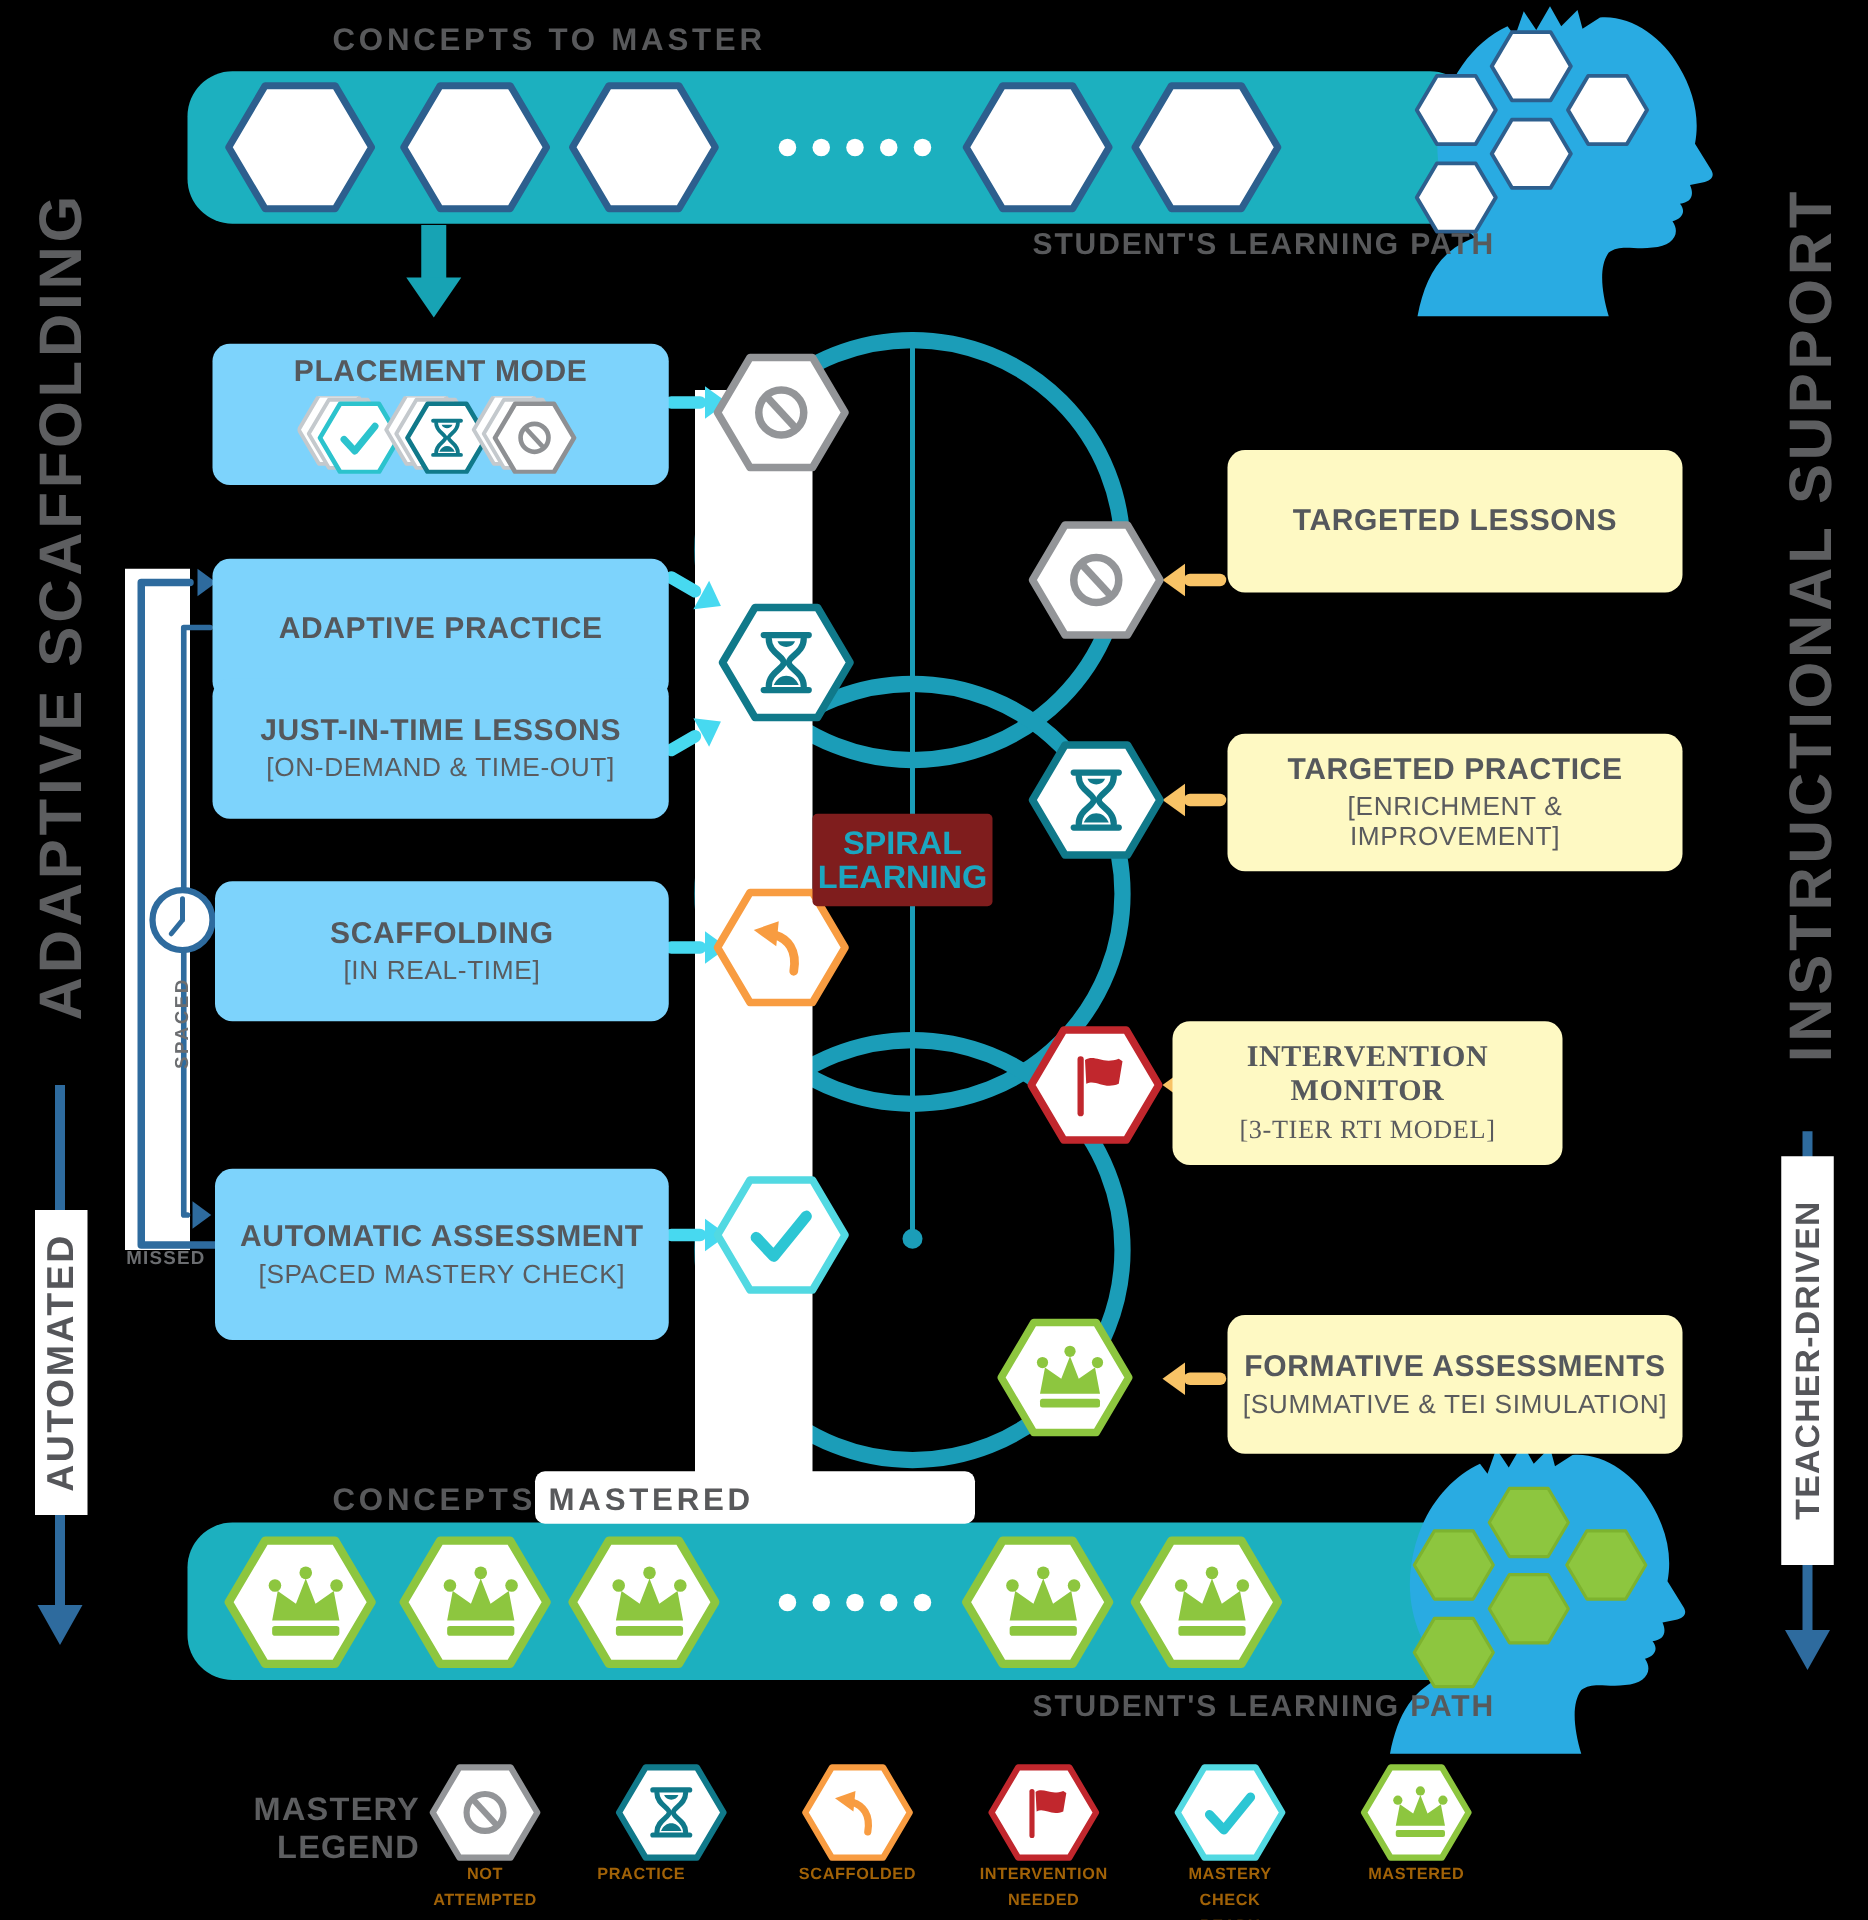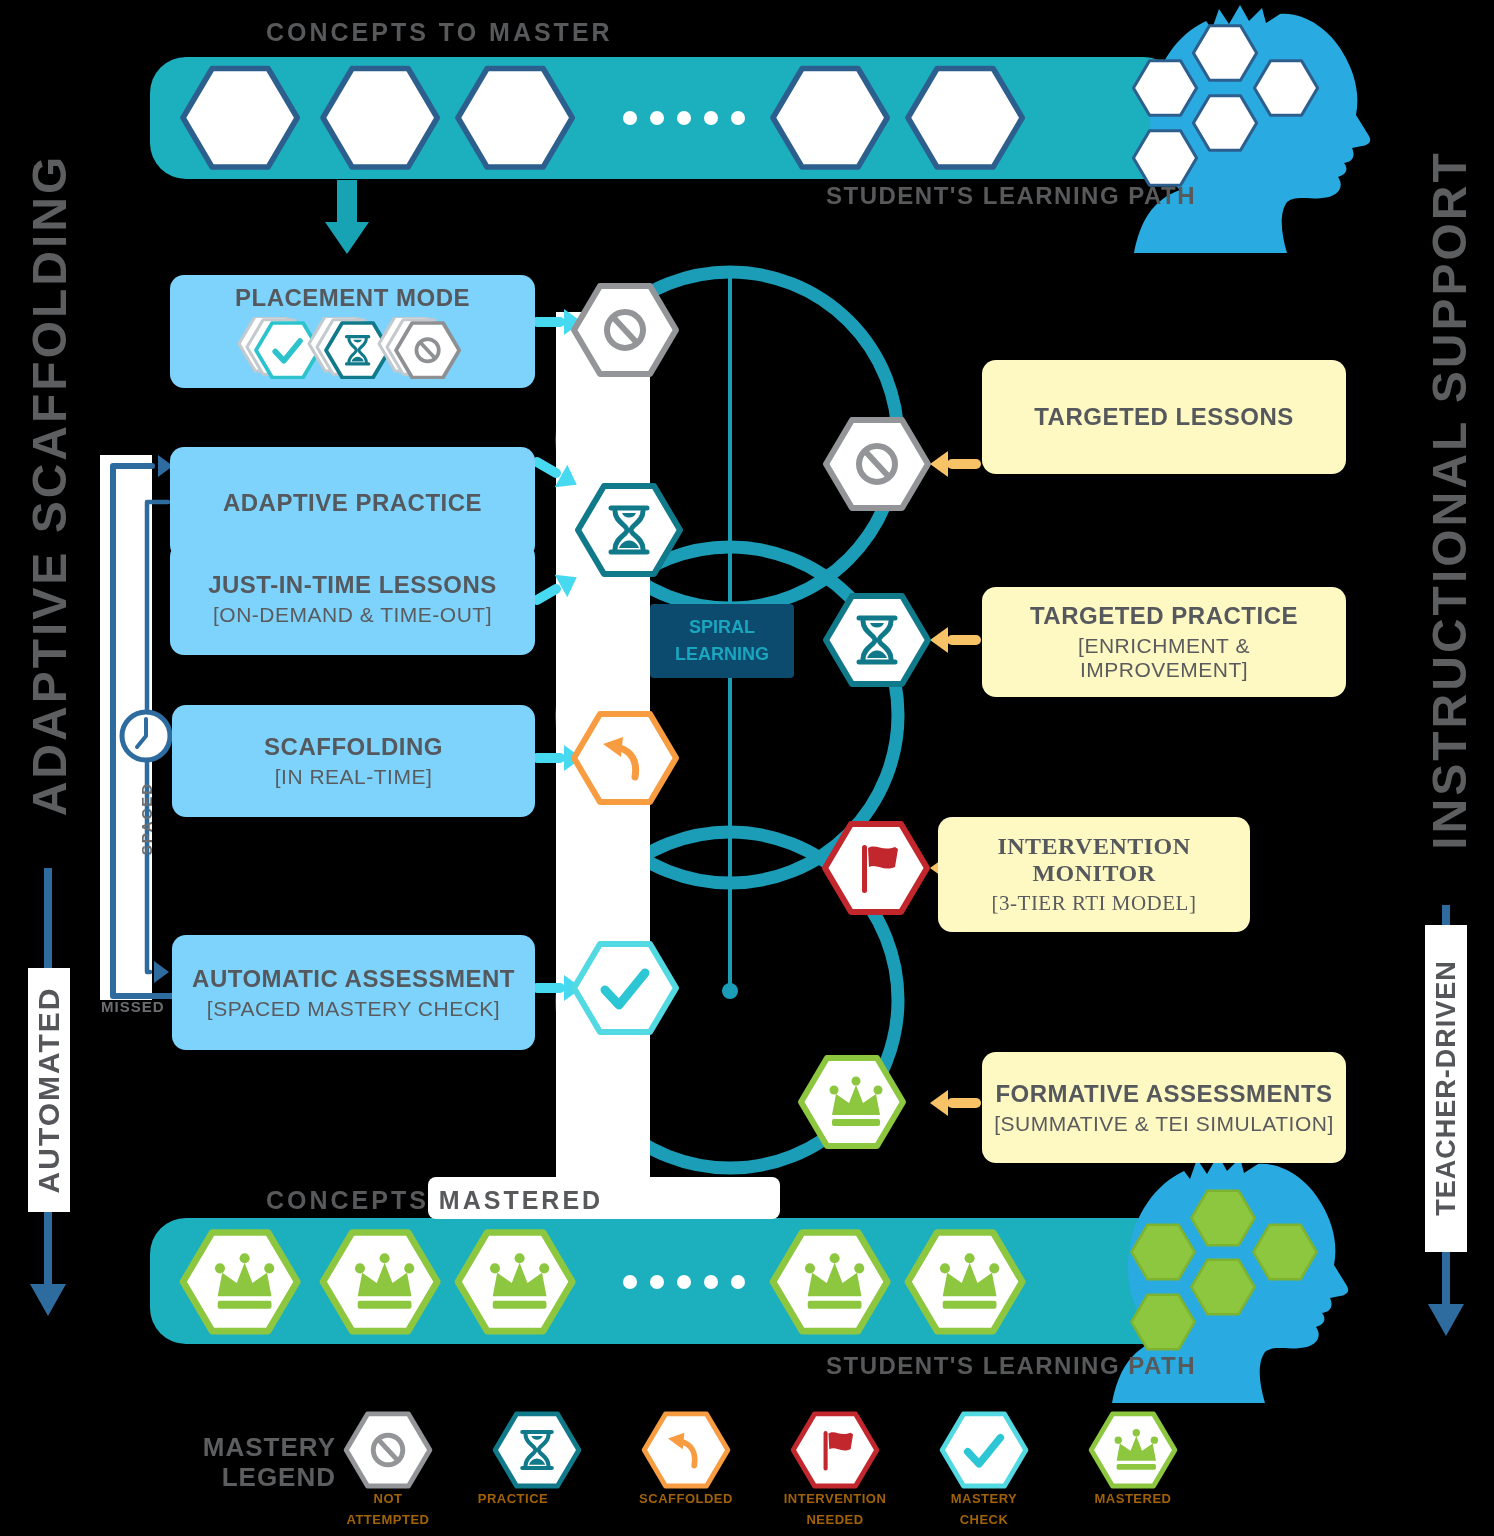--- a/index.html
+++ b/index.html
@@ -13,22 +13,22 @@
   .rail-sub{color:#55565a;font-weight:bold;background:#fff;display:flex;align-items:center;justify-content:center;}
   .band-heading{font-size:25px;letter-spacing:3px;}
   .path-label{font-size:24px;letter-spacing:1.5px;}
   .box{position:absolute;border-radius:14px;display:flex;flex-direction:column;align-items:center;
        justify-content:center;text-align:center;padding:6px 10px;box-sizing:border-box;}
   .box-cyan{background:#7dd3fc;}
   .box-orange{background:#fef9c3;}
   .box .t{color:#55585c;font-weight:bold;font-size:24px;letter-spacing:0.5px;}
   .box .s{color:#5a5b5e;font-weight:500;font-size:21px;letter-spacing:0.5px;margin-top:4px;}
   .box .s:empty{display:none;margin:0;}
-  .spiral-lbl{background:#0c4a6e;border-radius:4px;display:flex;align-items:center;justify-content:center;
-              color:#1ba6c0;font-weight:bold;font-size:18px;line-height:27px;white-space:pre-line;text-align:center;}
+  .spiral-lbl{background:#7f1d1d;border-radius:4px;display:flex;align-items:center;justify-content:center;
+              color:#1ba6c0;font-weight:bold;font-size:26px;line-height:27px;white-space:pre-line;text-align:center;margin-top:47px;}
   .loop-lbl{color:#6b6d70;font-weight:bold;font-size:15px;letter-spacing:1px;}
   .legend-title{color:#5d5e60;font-weight:bold;font-size:26px;line-height:30px;letter-spacing:1px;
                 text-align:right;white-space:pre-line;}
   .legend-item-lbl{position:absolute;width:150px;text-align:center;color:#a16207;font-weight:bold;
                    font-size:13px;line-height:21px;letter-spacing:0.5px;white-space:pre-line;}
   
   .hx{fill:#fff;stroke:currentColor;stroke-width:6;stroke-linejoin:round;}
   .hx-navy{fill:#fff;stroke:#2d5f8e;stroke-width:5;stroke-linejoin:round;}
   .hx-greenfill{fill:#8dc63f;stroke:#7db32f;stroke-width:4;stroke-linejoin:round;}
   .hx-stack{fill:#fff;stroke:#c4c9cd;stroke-width:5;stroke-linejoin:round;}
@@ -396,21 +396,21 @@
 <div class="box box-cyan" style="left:170px;top:543px;width:365px;height:112px;">
   <div class="t">JUST-IN-TIME LESSONS</div>
   <div class="s">[ON-DEMAND &amp; TIME-OUT]</div>
 </div>
 
 <div class="box box-cyan" style="left:172px;top:705px;width:363px;height:112px;">
   <div class="t">SCAFFOLDING</div>
   <div class="s">[IN REAL-TIME]</div>
 </div>
 
-<div class="box box-cyan" style="left:172px;top:935px;width:363px;height:115px;">
+<div class="box box-cyan" style="left:172px;top:935px;width:363px;height:137px;">
   <div class="t">AUTOMATIC ASSESSMENT</div>
   <div class="s">[SPACED MASTERY CHECK]</div>
 </div>
 
 <div class="box box-orange" style="left:982px;top:360px;width:364px;height:114px;">
   <div class="t">TARGETED LESSONS</div>
 
 </div>
 
 <div class="box box-orange" style="left:982px;top:587px;width:364px;height:110px;">

